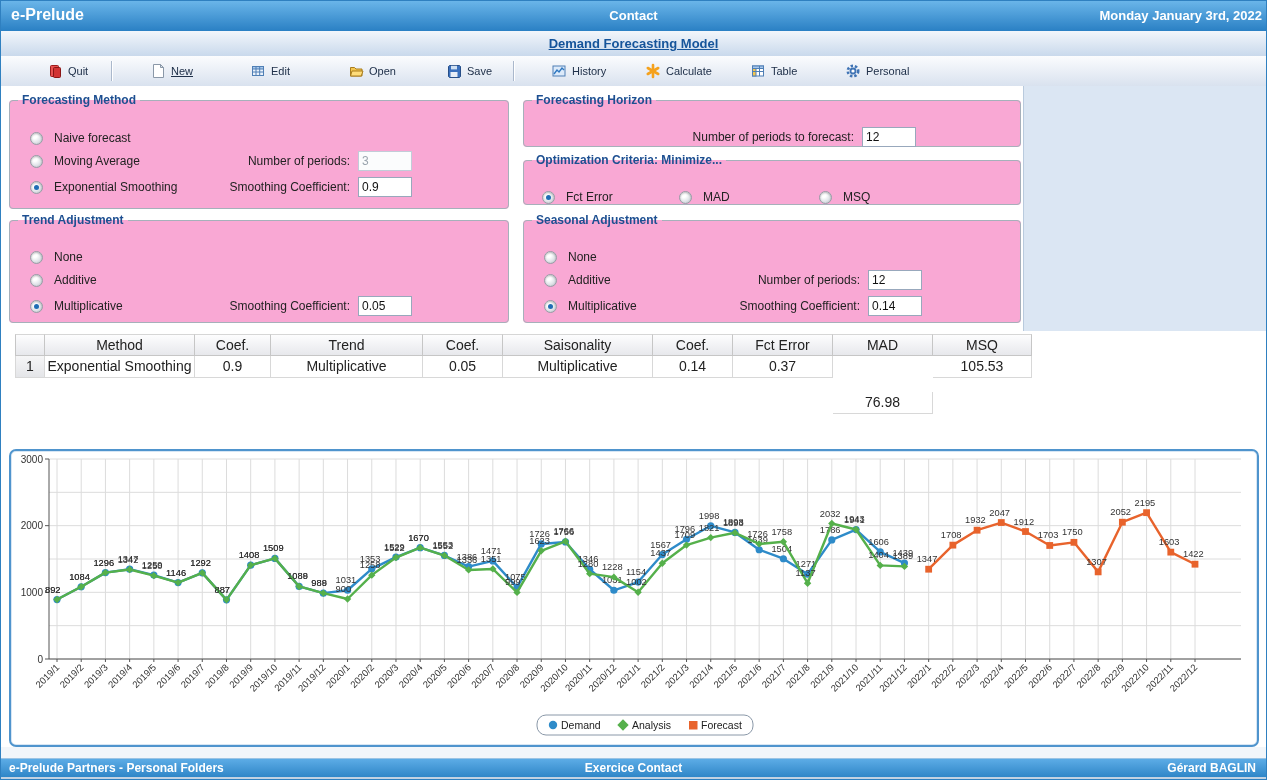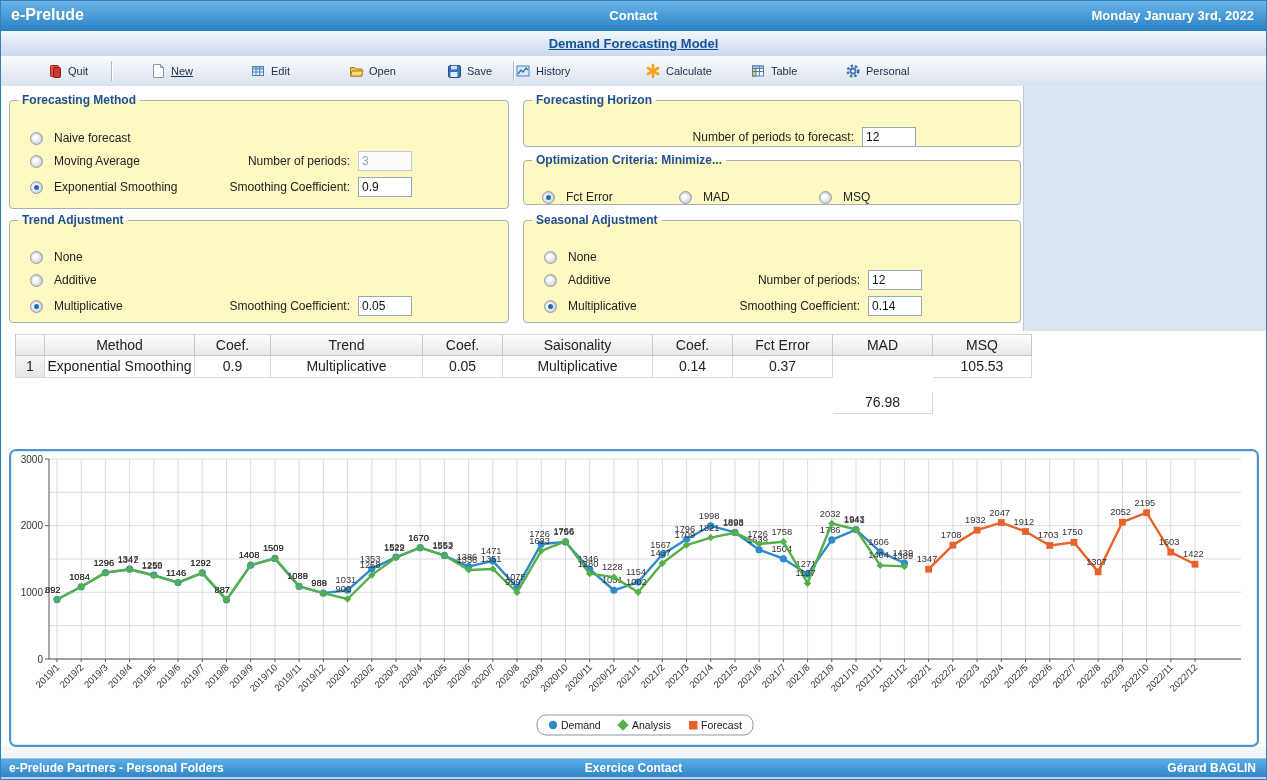--- a/index.html
+++ b/index.html
@@ -3,36 +3,36 @@
 <meta charset="utf-8">
 <style>
   html,body{margin:0;padding:0;background:#eef2f7;}
   .win{position:relative;width:1267px;height:780px;background:#ffffff;overflow:hidden;
        font-family:"Liberation Sans",sans-serif;border:1px solid #2f80c0;box-sizing:border-box;}
   
   .topbar{position:absolute;left:0;top:0;width:100%;height:30px;
           background:linear-gradient(#6ab5e9,#2a80c4);border-bottom:1px solid #1b5e96;}
   .topbar .app{position:absolute;left:10px;top:5px;color:#fff;font-size:16px;font-weight:bold;}
   .topbar .ctr{position:absolute;left:0;right:0;top:7px;text-align:center;color:#fff;font-size:13px;font-weight:bold;}
-  .topbar .dat{position:absolute;right:12px;top:7px;color:#fff;font-size:13px;font-weight:bold;}
+  .topbar .dat{position:absolute;right:4px;top:7px;color:#fff;font-size:13px;font-weight:bold;}
   
   .titlebar{position:absolute;left:0;top:30px;width:100%;height:25px;
             background:linear-gradient(#f2f6fb,#c9d9ec);border-bottom:1px solid #9fb6cf;}
   .titlebar span{display:block;text-align:center;line-height:25px;color:#15549a;font-size:13px;font-weight:bold;text-decoration:underline;}
   
   .toolbar{position:absolute;left:0;top:55px;width:100%;height:30px;
            background:linear-gradient(#fbfcfe,#d9e2ef);border-bottom:1px solid #a8b6c8;}
   .tbtn{position:absolute;top:4px;height:22px;display:flex;align-items:center;gap:5px;
         padding:0 6px;font-size:11px;color:#20314a;cursor:default;}
   .tbtn svg{width:16px;height:16px;}
   .tsep{position:absolute;top:5px;width:1px;height:20px;background:#aab8cc;box-shadow:1px 0 0 #fff;}
   
   .content{position:absolute;left:0;top:85px;width:100%;height:245px;background:#fff;}
   .rightstrip{position:absolute;left:1022px;top:0;width:244px;height:245px;background:#dbe6f3;border-left:1px solid #b9cadd;}
-  fieldset.gb{position:absolute;margin:0;padding:0;border:1px solid #a6b0ba;border-radius:4px;background:#fef9c3;}
+  fieldset.gb{position:absolute;margin:0;padding:0;border:1px solid #a6b0ba;border-radius:4px;background:#f9a8d4;}
   fieldset.gb legend{margin-left:8px;padding:0 4px;font-size:12px;font-weight:bold;color:#1d4f91;}
   .row{position:absolute;left:0;width:100%;height:20px;font-size:12px;color:#222;}
   .radio{position:absolute;width:13px;height:13px;top:2px;border-radius:50%;
          background:radial-gradient(circle at 35% 30%,#fff 20%,#dfe3e8 60%,#b9bfc7);
          border:1px solid #979da6;box-sizing:border-box;box-shadow:inset 0 1px 2px rgba(0,0,0,.25);}
   .radio.sel::after{content:'';position:absolute;left:3px;top:3px;width:5px;height:5px;border-radius:50%;background:#1f6db5;}
   .rlabel{position:absolute;top:1px;}
   .flabel{position:absolute;top:1px;text-align:right;}
   .tbox{position:absolute;top:-2px;height:18px;width:46px;border:1px solid #98a8bc;background:#fff;
         font-family:"Liberation Sans",sans-serif;font-size:12px;padding:0 3px;color:#111;}
@@ -107,21 +107,21 @@
         <span>Open</span>
       </div>
       <div class="tbtn" style="left: 439px;">
         <svg viewBox="0 0 16 16">
           <path d="M2.5 3.5l1-1h10l1 1v10l-1 1h-10l-1-1z" fill="#3a70bd" stroke="#274f88"></path>
           <rect x="5" y="2.8" width="6" height="3.6" fill="#cfe0f2"></rect>
           <rect x="4.5" y="9" width="7" height="5" fill="#e8eef6"></rect>
         </svg>
         <span>Save</span>
       </div>
-      <div class="tbtn" style="left: 508px;">
+      <div class="tbtn" style="left: 544px;">
         <svg viewBox="0 0 16 16">
           <rect x="2" y="3" width="12" height="10" fill="#dceafa" stroke="#4f7fb5"></rect>
           <polyline points="3,11 6,7 8,9 11,5 13,7" fill="none" stroke="#2e77c0" stroke-width="1.4"></polyline>
         </svg>
         <span>History</span>
       </div>
       <div class="tbtn" style="left: 638px;">
         <svg viewBox="0 0 16 16">
           <g stroke="#f5a21d" stroke-width="2.6" stroke-linecap="round">
             <line x1="8" y1="2" x2="8" y2="14"></line>

